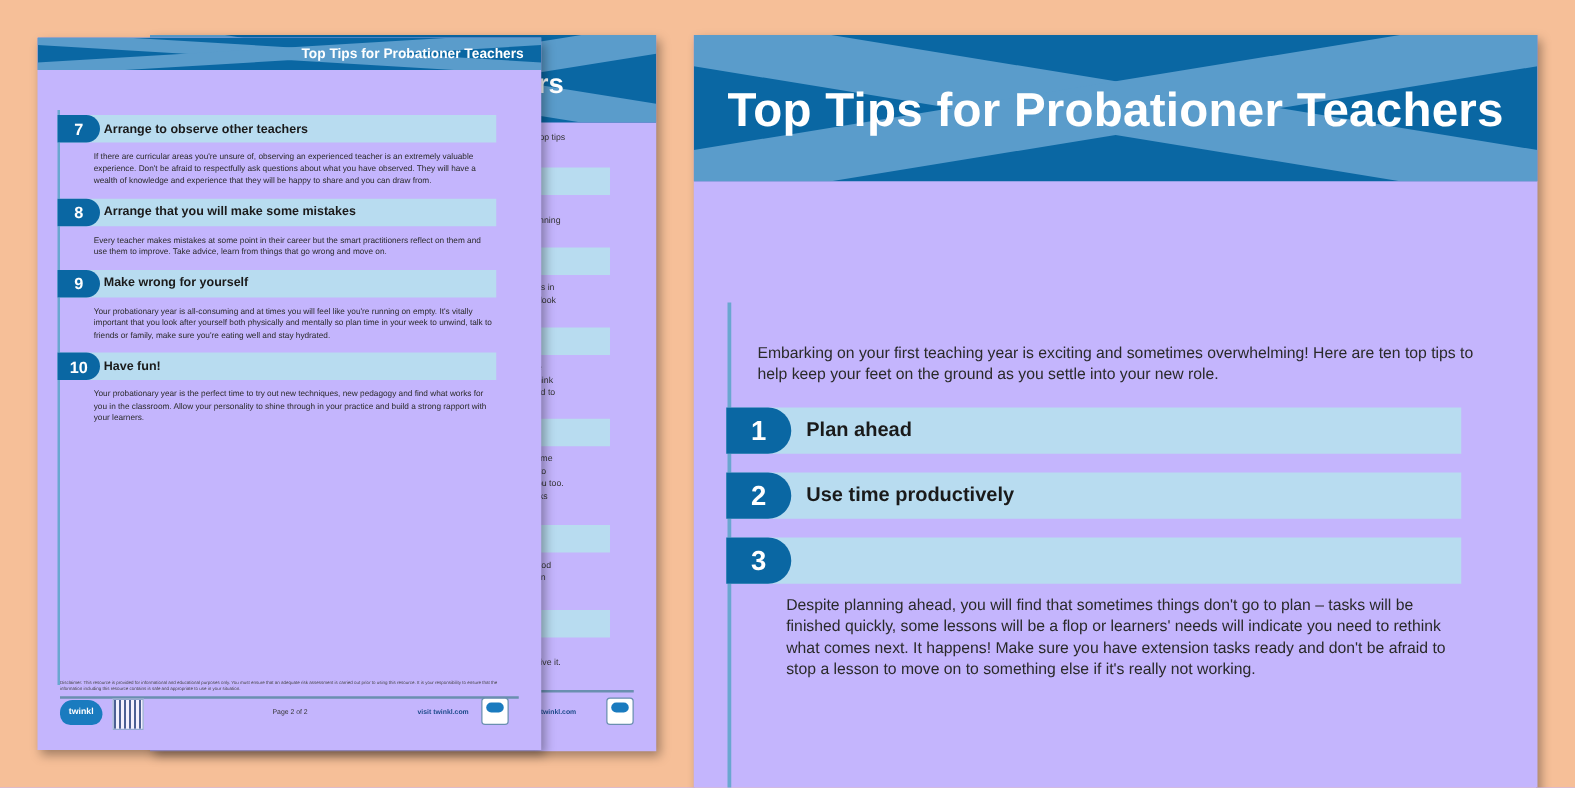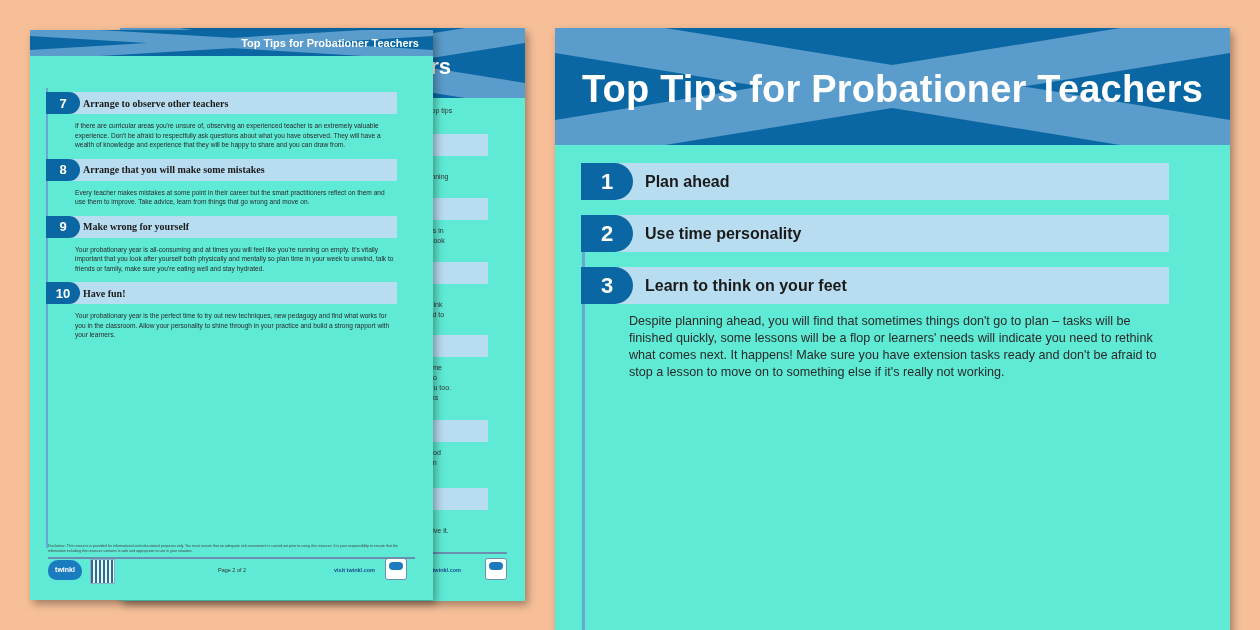--- a/index.html
+++ b/index.html
@@ -4,21 +4,21 @@
 <style>
   * { box-sizing: border-box; margin: 0; padding: 0; }
   html, body { width: 1260px; height: 630px; overflow: hidden; }
   body {
     background: #f6bf98;
     font-family: "Liberation Sans", sans-serif;
     position: relative;
   }
   .page {
     position: absolute;
-    background: #5eead4;
+    background: #c4b5fd;
     box-shadow: 3px 4px 8px rgba(0,0,0,0.35);
     overflow: hidden;
   }
   
   #page-back { left: 120px; top: 28px; width: 405px; height: 573px; }
   
   #page-left { left: 30px; top: 30px; width: 403px; height: 570px; z-index: 2; }
   
   #page-right { left: 555px; top: 28px; width: 675px; height: 610px; z-index: 3; }
 
@@ -67,21 +67,21 @@
   .rail {
     position: absolute;
     background: #6aa7d0;
   }
 
   
   #page-left .tips { padding: 36px 36px 0 16px; }
   #page-left .tip { margin-bottom: 9px; }
   #page-left .tip-head { height: 22px; margin-left: 0; }
   #page-left .tip-num { left: 0; top: 0; width: 34px; height: 22px; border-radius: 0 11px 11px 0; font-size: 13px; }
-  #page-left .tip-title { margin-left: 37px; font-size: 10px; font-family: Liberation Serif, serif; }
+  #page-left .tip-title { margin-left: 37px; font-size: 10px; }
   #page-left .tip-body { font-size: 6.6px; line-height: 9.5px; padding: 7px 0 0 29px; }
   #page-left .rail { left: 16px; top: 58px; width: 2px; height: 460px; }
 
   .disclaimer {
     position: absolute; left: 18px; right: 18px; top: 514px;
     font-size: 3.6px; line-height: 5px; color: #444;
     border-bottom: 2px solid #6a8fb0; padding-bottom: 3px;
   }
   .footer { position: absolute; left: 18px; right: 18px; top: 530px; height: 30px; }
   .logo-cloud {
@@ -212,35 +212,35 @@
 
 <div class="page" id="page-right">
   <div class="banner">
     <svg width="675" height="117">
       <polygon points="0,0 110,0 675,92 675,117 565,117 0,25" fill="#5a9ccb"></polygon>
       <polygon points="675,0 565,0 0,92 0,117 110,117 675,25" fill="#5a9ccb"></polygon>
     </svg>
     <div class="banner-title">Top Tips for Probationer Teachers</div>
   </div>
   <div class="rail"></div>
+  <div class="intro">Embarking on your first teaching year is exciting and sometimes overwhelming! Here are ten top tips to help keep your feet on the ground as you settle into your new role.</div>
   <div class="tips">
     <div class="tip">
       <div class="tip-head">
         <div class="tip-num">1</div>
         <div class="tip-title">Plan ahead</div>
       </div>
     </div>
     <div class="tip">
       <div class="tip-head">
         <div class="tip-num">2</div>
-        <div class="tip-title">Use time personality</div>
+        <div class="tip-title">Use time productively</div>
       </div>
     </div>
     <div class="tip">
       <div class="tip-head">
         <div class="tip-num">3</div>
-        <div class="tip-title">Learn to think on your feet</div>
       </div>
       <div class="tip-body">Despite planning ahead, you will find that sometimes things don't go to plan – tasks will be finished quickly, some lessons will be a flop or learners' needs will indicate you need to rethink what comes next. It happens! Make sure you have extension tasks ready and don't be afraid to stop a lesson to move on to something else if it's really not working.</div>
     </div>
 
   </div>
 </div>
 
 </body></html>

